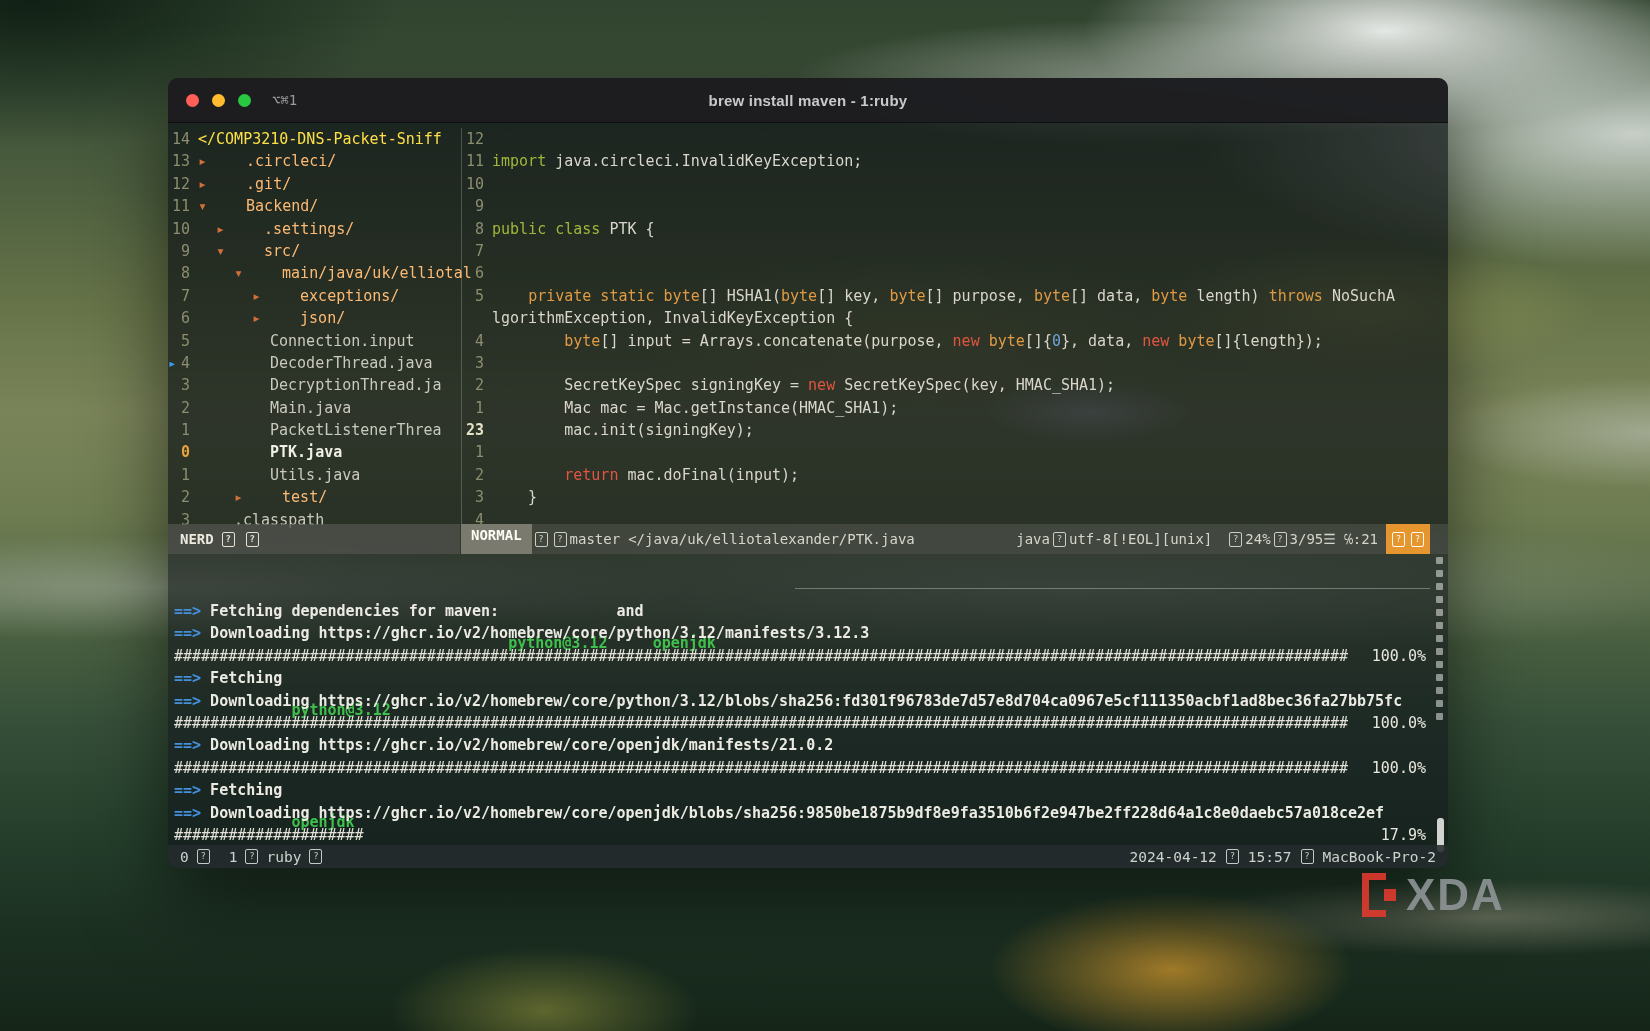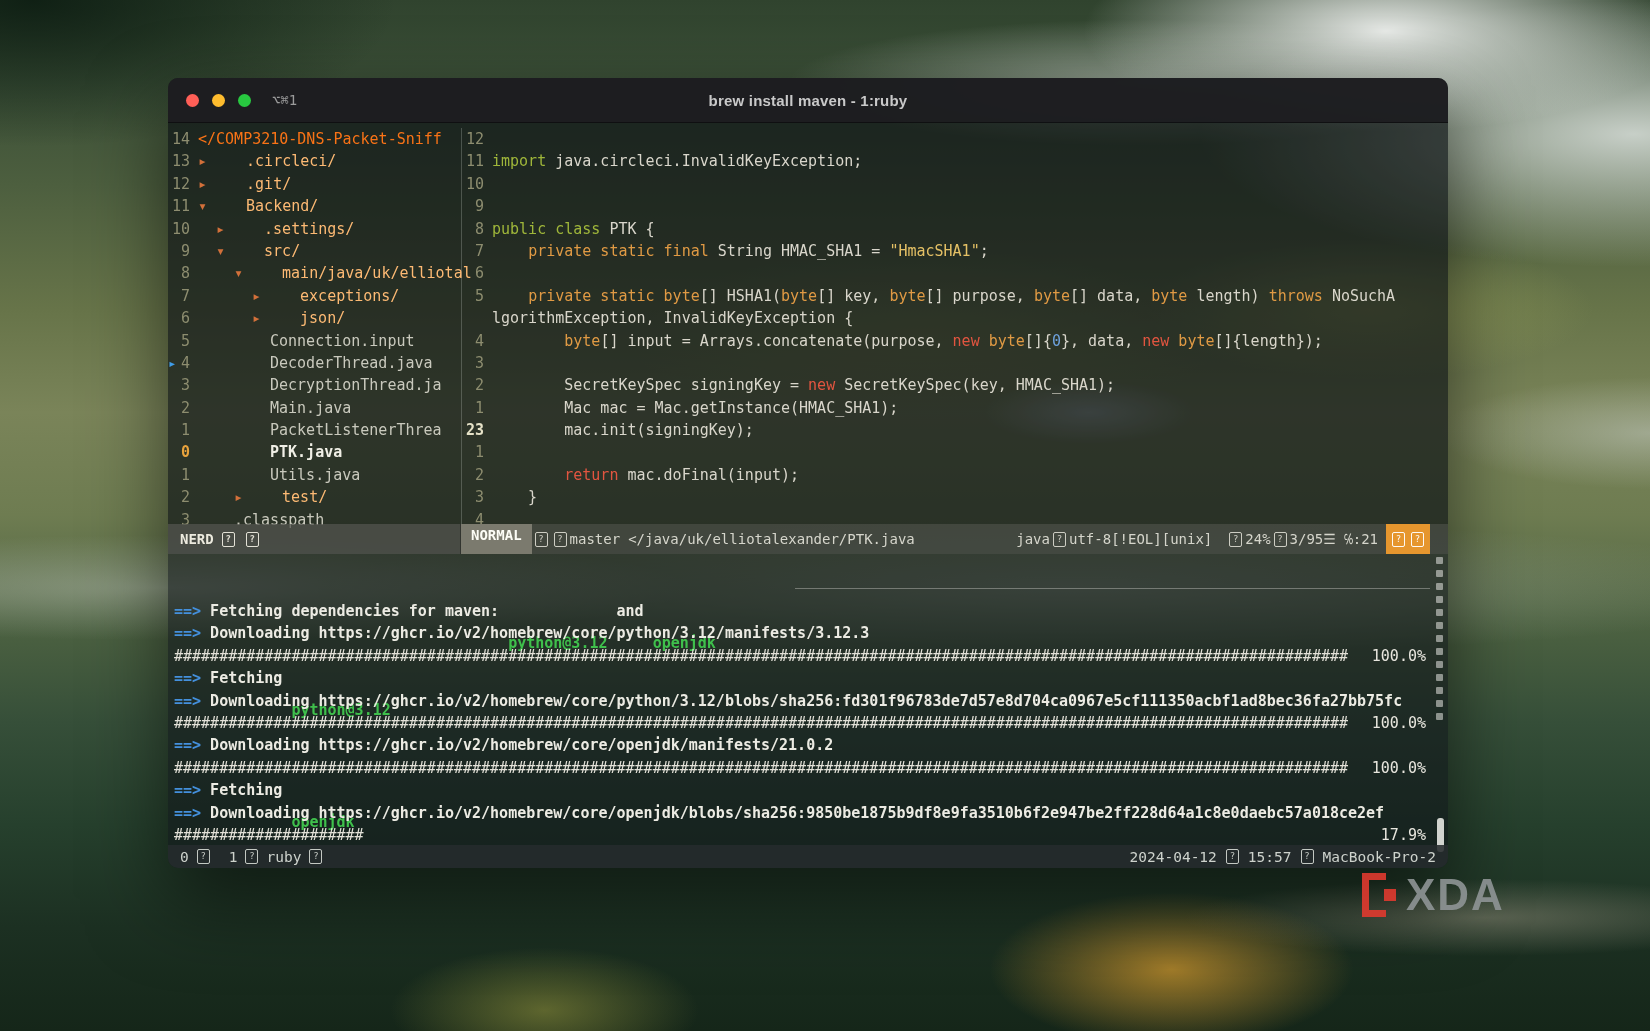--- a/index.html
+++ b/index.html
@@ -37,21 +37,21 @@
   
   .vim{position:absolute;top:45px;left:0;right:0;height:431px;background:rgba(5,9,11,0.18);}
   .vimbody{position:absolute;top:5px;left:0;right:0;bottom:22px;display:flex;overflow:hidden;}
   .tree{width:293px;position:relative;flex:none;}
   .codep{flex:1;border-left:1px solid rgba(195,200,195,0.28);overflow:hidden;}
   .trow,.crow{height:22.4px;line-height:22.4px;font-size:15px;white-space:pre;display:flex;position:relative;}
   .lnum{width:30px;text-align:right;padding-right:8px;color:#8d8d6f;flex:none;}
   .curnum{color:#e6e2c8;font-weight:bold;}
   .tind{display:inline-block;}
   .arrow{color:#d2703a;}
-  .updir .tname{color:#f97316;}
+  .updir .tname{color:#fde047;}
   .dir .tname{color:#fdba74;margin-left:30px;}
   .file .tname{color:#c9c9bd;}
   .trow.current .tname{color:#f0efe6;font-weight:bold;}
   .trow.current .lnum{color:#e8a33d;font-weight:bold;}
   .tmark{position:absolute;left:0;top:0;color:#3f9ce8;font-size:14px;}
   .c-p{color:#d9d6cb}.c-g{color:#9fb63a}.c-o{color:#e09a44}.c-r{color:#e25540}
   .c-s{color:#e4c065}.c-b{color:#6ea1dc}
 
   
   .statusline{position:absolute;bottom:0;left:0;right:0;height:30px;display:flex;font-size:14px;
@@ -139,21 +139,21 @@
             <div class="trow file"><span class="lnum">3</span><span class="tind" style="padding-left: 36px;"><span class="tname">.classpath</span></span></div>
           </div>
       </div>
       <div class="codep">
         <div>
             <div class="crow"><span class="lnum">12</span></div>
             <div class="crow"><span class="lnum">11</span><span><span class="c-g">import</span><span class="c-p"> java.circleci.InvalidKeyException;</span></span></div>
             <div class="crow"><span class="lnum">10</span></div>
             <div class="crow"><span class="lnum">9</span><span></span></div>
             <div class="crow"><span class="lnum">8</span><span><span class="c-g">public class</span><span class="c-p"> PTK {</span></span></div>
-            <div class="crow"><span class="lnum">7</span><span><span class="c-p">    </span><span class="c-o">private static final</span><span class="c-p"> String HMAC_SHA1 = </span><span class="c-s">"HmacSHA1"</span><span class="c-p">;</span></span></div>
+            <div class="crow"><span class="lnum">7</span></div>
             <div class="crow"><span class="lnum">6</span><span></span></div>
             <div class="crow"><span class="lnum">5</span><span><span class="c-p">    </span><span class="c-o">private static byte</span><span class="c-p">[] HSHA1(</span><span class="c-o">byte</span><span class="c-p">[] key, </span><span class="c-o">byte</span><span class="c-p">[] purpose, </span><span class="c-o">byte</span><span class="c-p">[] data, </span><span class="c-o">byte</span><span class="c-p"> length) </span><span class="c-o">throws</span><span class="c-p"> NoSuchA</span></span></div>
             <div class="crow"><span class="lnum"></span><span><span class="c-p">lgorithmException, InvalidKeyException {</span></span></div>
             <div class="crow"><span class="lnum">4</span><span><span class="c-p">        </span><span class="c-o">byte</span><span class="c-p">[] input = Arrays.concatenate(purpose, </span><span class="c-r">new</span><span class="c-p"> </span><span class="c-o">byte</span><span class="c-p">[]{</span><span class="c-b">0</span><span class="c-p">}, data, </span><span class="c-r">new</span><span class="c-p"> </span><span class="c-o">byte</span><span class="c-p">[]{length});</span></span></div>
             <div class="crow"><span class="lnum">3</span><span></span></div>
             <div class="crow"><span class="lnum">2</span><span><span class="c-p">        SecretKeySpec signingKey = </span><span class="c-r">new</span><span class="c-p"> SecretKeySpec(key, HMAC_SHA1);</span></span></div>
             <div class="crow"><span class="lnum">1</span><span><span class="c-p">        Mac mac = Mac.getInstance(HMAC_SHA1);</span></span></div>
             <div class="crow cur"><span class="lnum curnum">23</span><span><span class="c-p">        mac.init(signingKey);</span></span></div>
             <div class="crow"><span class="lnum">1</span><span></span></div>
             <div class="crow"><span class="lnum">2</span><span><span class="c-p">        </span><span class="c-r">return</span><span class="c-p"> mac.doFinal(input);</span></span></div>

